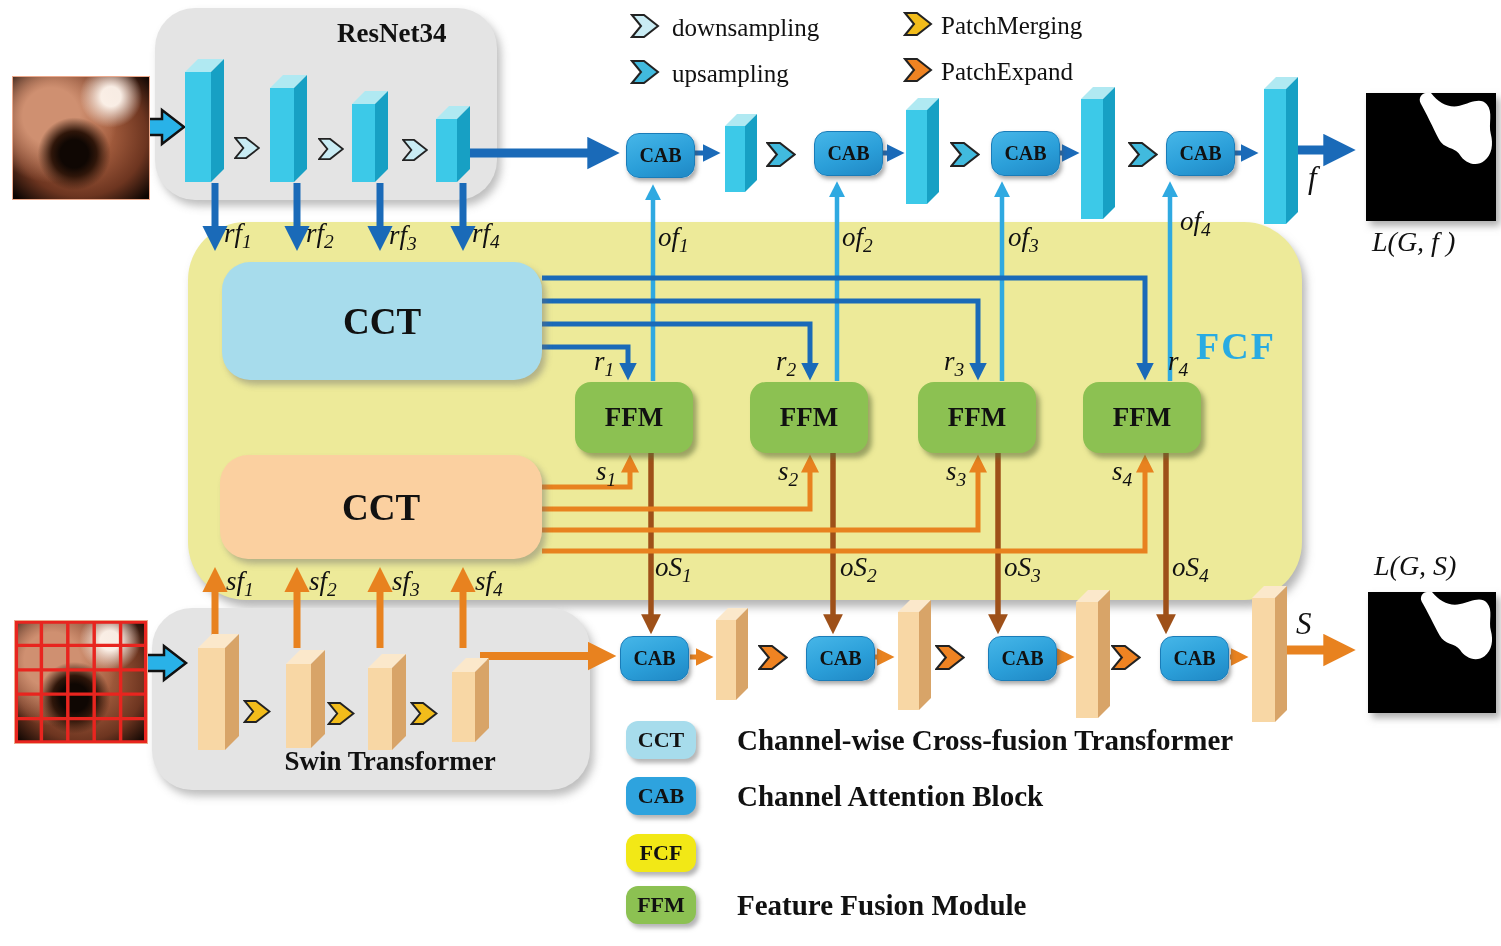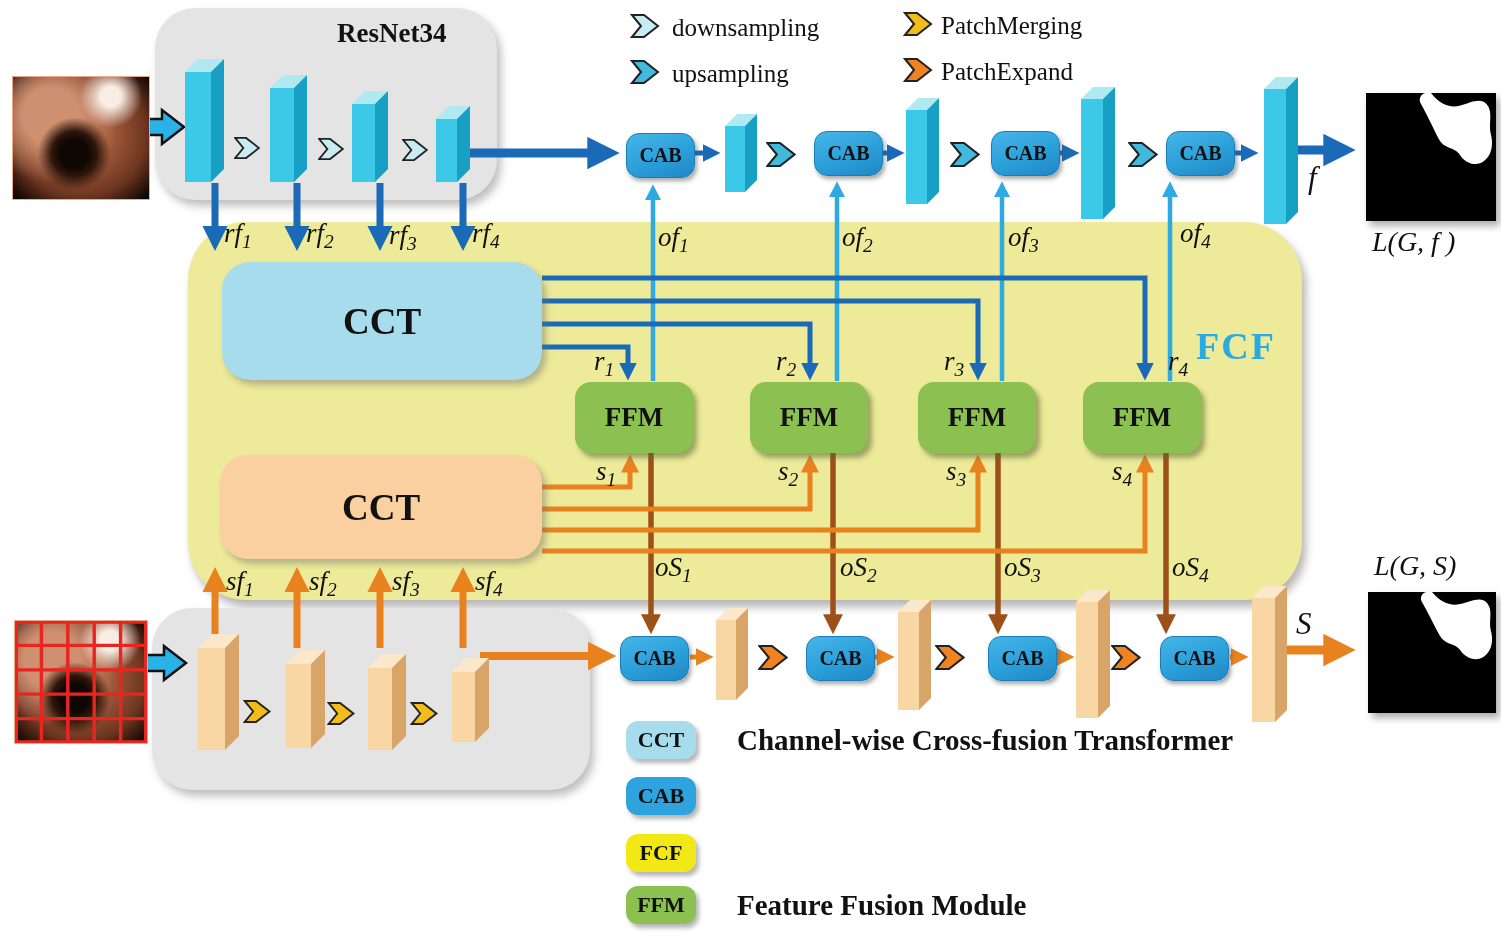--- a/index.html
+++ b/index.html
@@ -68,20 +68,21 @@
 <body>
 
 <div id="canvas">
 
   <div class="fcf-region"></div>
   <div class="fcf-label">FCF</div>
 
   <div class="graybox" style="left:155px;top:8px;width:342px;height:192px;"></div>
   <div class="enc-title" style="left:337px;top:18px;">ResNet34</div>
   <div class="graybox" style="left:152px;top:608px;width:438px;height:182px;"></div>
+  <div class="enc-title" style="left:210px;top:746px;width:360px;text-align:center;">Swin Transformer</div>
 
   <div class="endo" style="left:12px;top:76px;width:136px;height:122px;"></div>
   <div class="endo" style="left:14px;top:620px;width:132px;height:122px;">
     <svg class="gridsvg" viewBox="0 0 100 100" preserveAspectRatio="none">
       <g stroke="#e8251f" stroke-width="2.6" fill="none">
         <path d="M1,1 H99 V99 H1 Z M20,1 V99 M40,1 V99 M60,1 V99 M80,1 V99 M1,20 H99 M1,40 H99 M1,60 H99 M1,80 H99"></path>
       </g>
     </svg>
   </div>
 
@@ -269,21 +270,21 @@
   <div class="tlg-text" style="left:941px;top:58px;">PatchExpand</div>
 
   <div class="mlabel" style="left:224px;top:218px;"><span>rf</span><sub>1</sub></div>
   <div class="mlabel" style="left:306px;top:218px;"><span>rf</span><sub>2</sub></div>
   <div class="mlabel" style="left:389px;top:220px;"><span>rf</span><sub>3</sub></div>
   <div class="mlabel" style="left:472px;top:218px;"><span>rf</span><sub>4</sub></div>
 
   <div class="mlabel" style="left:658px;top:222px;"><span>of</span><sub>1</sub></div>
   <div class="mlabel" style="left:842px;top:222px;"><span>of</span><sub>2</sub></div>
   <div class="mlabel" style="left:1008px;top:222px;"><span>of</span><sub>3</sub></div>
-  <div class="mlabel" style="left:1180px;top:218px;font-style:italic;"><span>of</span><sub>4</sub></div>
+  <div class="mlabel" style="left:1180px;top:206px;font-style:italic;"><span>of</span><sub>4</sub></div>
 
   <div class="mlabel" style="left:594px;top:346px;"><span>r</span><sub>1</sub></div>
   <div class="mlabel" style="left:776px;top:346px;"><span>r</span><sub>2</sub></div>
   <div class="mlabel" style="left:944px;top:346px;"><span>r</span><sub>3</sub></div>
   <div class="mlabel" style="left:1168px;top:346px;font-style:italic;"><span>r</span><sub>4</sub></div>
 
   <div class="mlabel" style="left:596px;top:456px;"><span>s</span><sub>1</sub></div>
   <div class="mlabel" style="left:778px;top:456px;"><span>s</span><sub>2</sub></div>
   <div class="mlabel" style="left:946px;top:456px;"><span>s</span><sub>3</sub></div>
   <div class="mlabel" style="left:1112px;top:456px;"><span>s</span><sub>4</sub></div>
@@ -303,20 +304,21 @@
   <div class="losslabel" style="left:1372px;top:226px;">L(G, f )</div>
   <div class="losslabel" style="left:1374px;top:550px;">L(G, S)</div>
 
   <div class="swatch" style="left:626px;top:721px;background:#a7dcec;">
       <span>CCT</span>
     </div>
   <div class="lg-desc" style="left:737px;top:721px;">Channel-wise Cross-fusion Transformer</div>
   <div class="swatch" style="left:626px;top:777px;background:#2ea3de;">
       <span>CAB</span>
     </div>
+  <div class="lg-desc" style="left:737px;top:777px;">Channel Attention Block</div>
   <div class="swatch" style="left:626px;top:834px;background:#f2e816;">
       <span>FCF</span>
     </div>
   <div class="swatch" style="left:626px;top:886px;background:#8cc152;">
       <span>FFM</span>
     </div>
   <div class="lg-desc" style="left:737px;top:886px;">Feature Fusion Module</div>
 
 </div>
 

